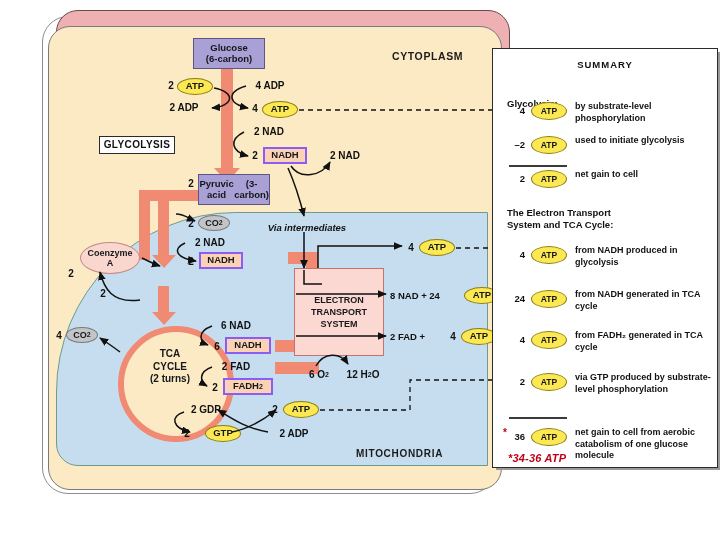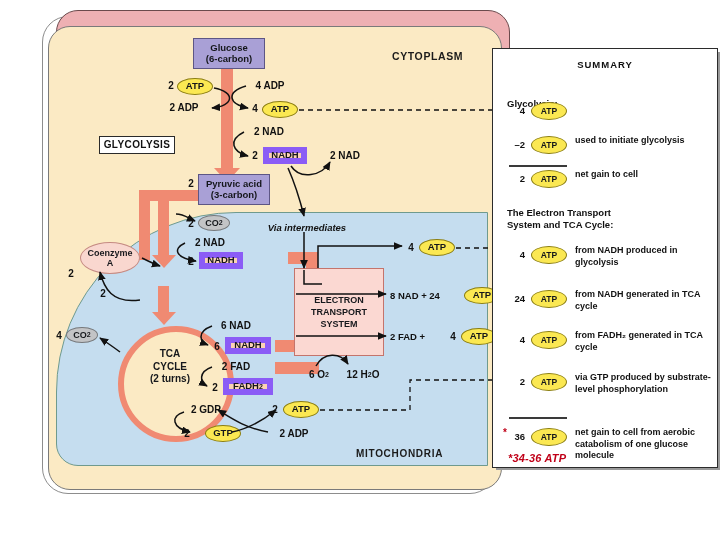--- a/index.html
+++ b/index.html
@@ -23,21 +23,21 @@
       background:#c5ddef;border:1px solid #6f9a8e;
       border-radius:180px 0 0 22px;}
   #mito-label{position:absolute;left:356px;top:448px;font-size:10px;font-weight:bold;
       letter-spacing:.7px;color:#1b1b1b;}
 
   
   .node{position:absolute;box-sizing:border-box;display:flex;align-items:center;
         justify-content:center;text-align:center;line-height:1.12;}
   .boxlbl{font-size:9.5px;font-weight:bold;color:#16181c;}
   .purple{background:#a9a0d6;border:1px solid #5d5685;color:#14161a;}
-  .nadh{background:#fbd3b4;border:6px solid #8b5cf6;color:#16181c;}
+  .nadh{background:#fbd3b4;border:2px solid #8b5cf6;color:#16181c;}
   .atp{background:#fbe852;border:1px solid #8a7d13;border-radius:50%;
        color:#14161a;font-weight:bold;font-size:9.5px;}
   .gtp{background:#fbe852;border:1px solid #8a7d13;border-radius:50%;
        color:#14161a;font-weight:bold;font-size:9.5px;}
   .co2{background:#c3c4c6;border:1px solid #76787b;border-radius:50%;
        color:#16181c;font-weight:bold;font-size:9px;}
   .coA{background:#f9d7cf;border:1px solid #c58a82;border-radius:50%;
        color:#16181c;font-weight:bold;font-size:9px;}
   .acoa{background:#ecc7e4;border:1px solid #a4699c;border-radius:50%;
         color:#16181c;font-weight:bold;font-size:9.5px;}
@@ -149,21 +149,21 @@
 
   <div class="node num" style="left:250px;top:150px;width:10px;height:12px;">2</div>
   <div class="node nadh boxlbl" style="left:263px;top:147px;width:44px;height:17px;">NADH</div>
 
   <div class="node plain" style="left:321px;top:150px;width:48px;height:12px;">2 NAD</div>
 
   <div class="node glyclabel" style="left:99px;top:136px;width:76px;height:18px;">GLYCOLYSIS</div>
 
   <div class="node num" style="left:186px;top:178px;width:10px;height:12px;">2</div>
   <div class="node purple boxlbl" style="left:198px;top:174px;width:72px;height:31px;
-       flex-direction:column;">
+       flex-direction:row;">
     <span>Pyruvic acid</span>
     <span>(3-carbon)</span>
   </div>
 
   <div class="node plain" style="left:257px;top:222px;width:100px;height:12px;
        font-size:9.5px;font-style:italic;">Via intermediates</div>
 
   <div class="node num" style="left:186px;top:218px;width:10px;height:12px;">2</div>
   <div class="node co2" style="left:198px;top:215px;width:32px;height:16px;">
     <span>CO</span>
@@ -308,20 +308,21 @@
 
   <div id="summary-shadow"></div>
   <div id="summary">
     <div id="summary-title">SUMMARY</div>
 
     <div class="sec-head" style="left:14px;top:49px;">Glycolysis:</div>
 
     <div class="srow" style="left:6px;top:52px;">
       <div class="sqty">4</div>
       <div class="satp">ATP</div>
+      <div class="sdesc">by substrate-level phosphorylation</div>
     </div>
     <div class="srow" style="left:6px;top:86px;">
       <div class="sqty">–2</div>
       <div class="satp">ATP</div>
       <div class="sdesc">used to initiate glycolysis</div>
     </div>
     <div class="rule" style="left:16px;top:116px;width:58px;"></div>
     <div class="srow" style="left:6px;top:120px;">
       <div class="sqty">2</div>
       <div class="satp">ATP</div>

